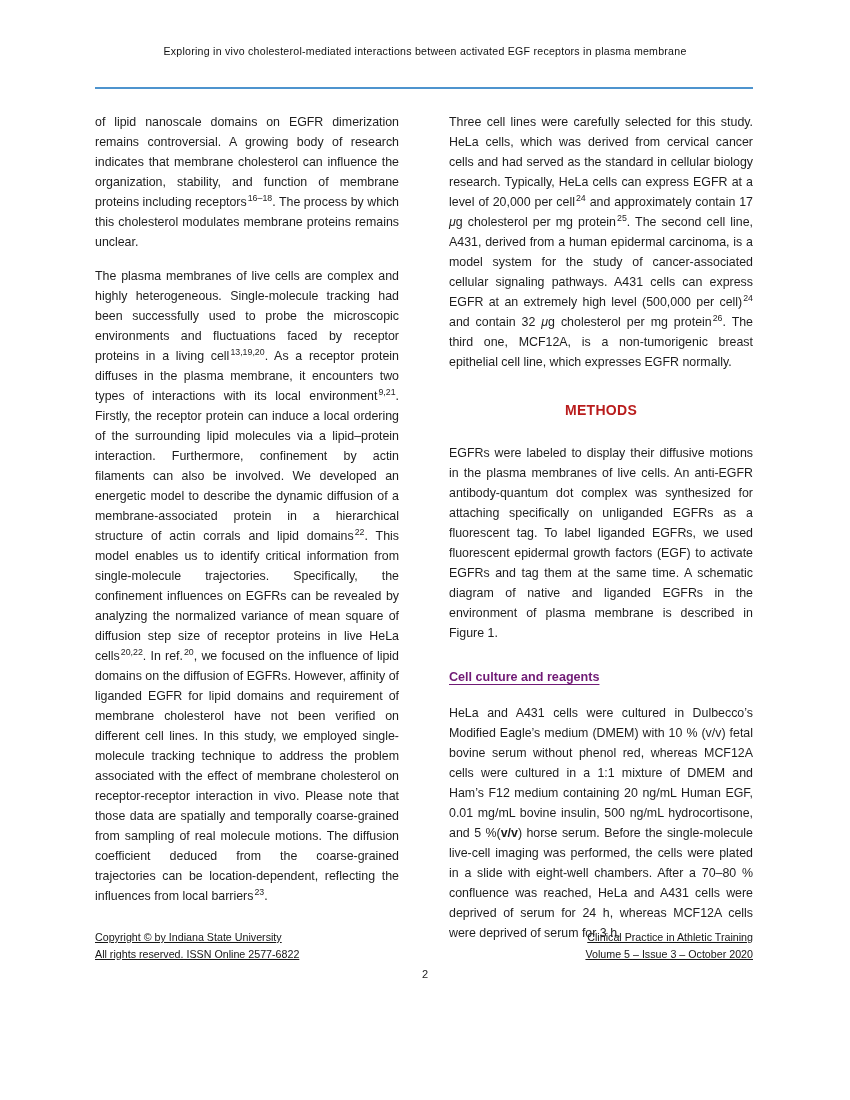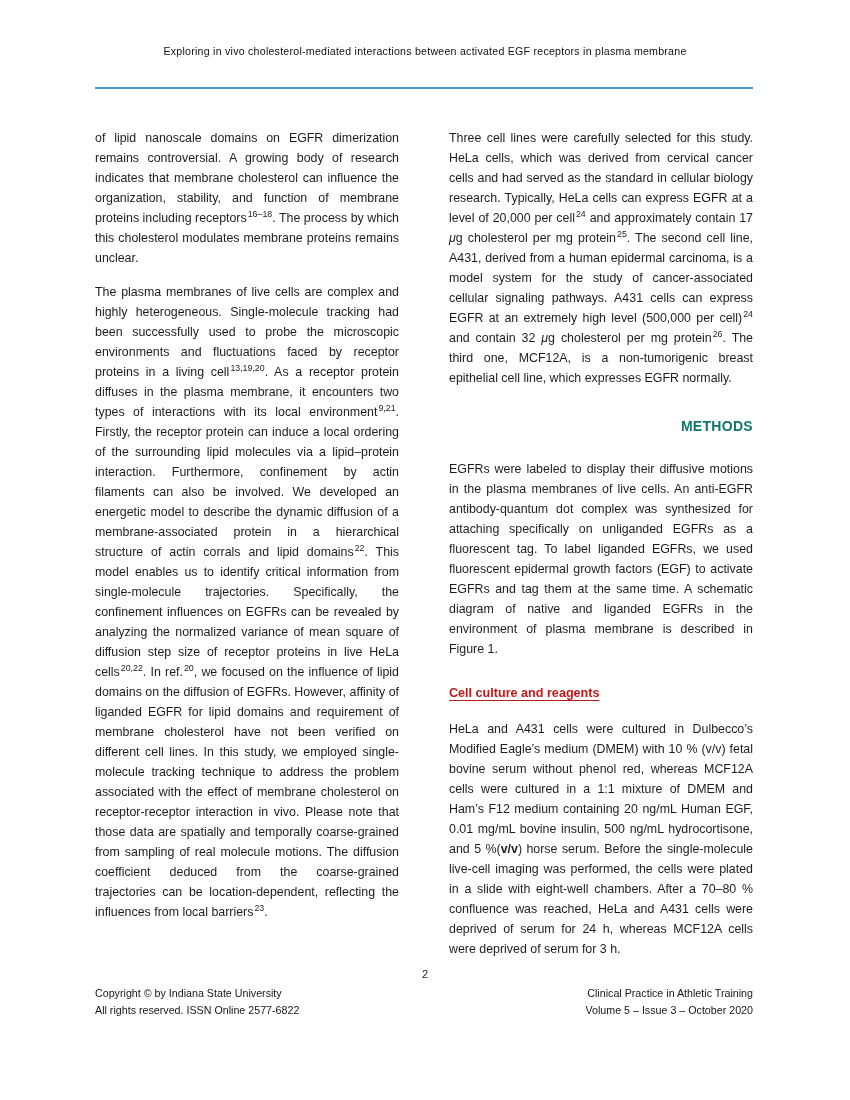--- a/index.html
+++ b/index.html
@@ -26,21 +26,21 @@
   }
   .divider-rule {
     position: absolute;
     top: 87px;
     left: 95px;
     width: 658px;
     height: 2px;
   }
   .columns {
     position: absolute;
-    top: 128px;
+    top: 112px;
     left: 95px;
     width: 658px;
     display: flex;
     gap: 50px;
   }
   .col {
     width: 304px;
     font-size: 12.4px;
     line-height: 20px;
     text-align: justify;
@@ -51,50 +51,51 @@
     font-size: 8.8px;
     line-height: 0;
     vertical-align: super;
     padding-left: 1px;
   }
   .section-heading {
     font-size: 14px;
     font-weight: bold;
     letter-spacing: 0.3px;
     margin: 28px 0 23px;
-    text-align: right;
-    color: #0f766e;
+    text-align: center;
+    color: #b91c1c;
   }
   .subsection-heading {
     font-size: 12.6px;
     font-weight: bold;
     text-decoration: underline;
     text-underline-offset: 3px;
     margin: 24px 0 16px;
     text-align: left;
-    color: #b91c1c;
+    color: #701a75;
   }
   .page-number {
     position: absolute;
     top: 968px;
     left: 0;
     right: 0;
     text-align: center;
     font-size: 11px;
   }
   .footer {
     position: absolute;
-    top: 985px;
+    top: 929px;
     left: 95px;
     width: 658px;
     display: flex;
     justify-content: space-between;
     font-size: 10.7px;
     line-height: 16.5px;
     color: #161616;
+    text-decoration: underline;
   }
   .footer-right { text-align: right; }
 </style>
 </head>
 <body>
 
 <div class="page">
 
   <div class="header-title">Exploring in vivo cholesterol-mediated interactions between activated EGF receptors in plasma membrane</div>
 

